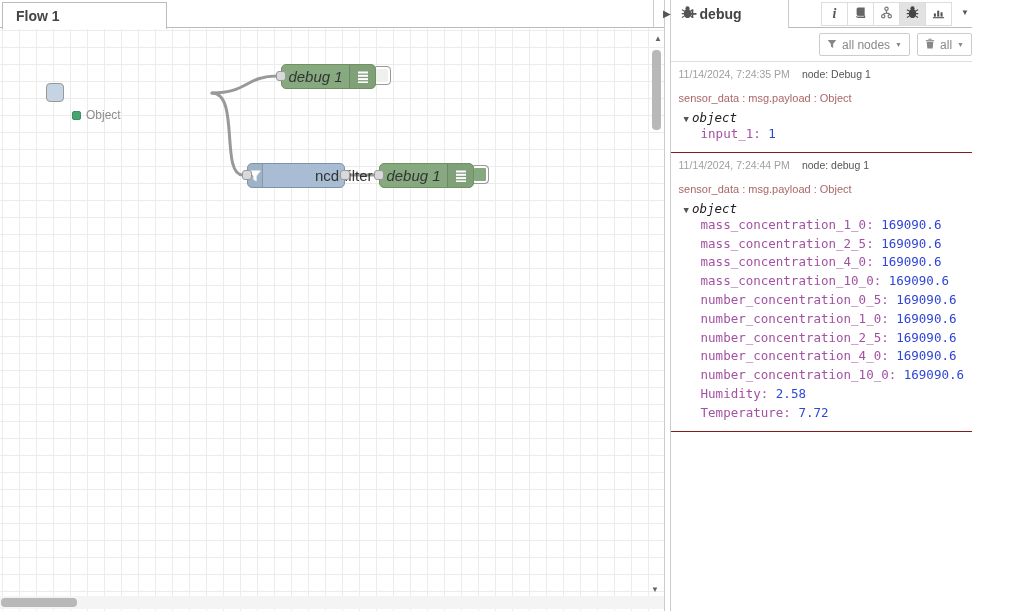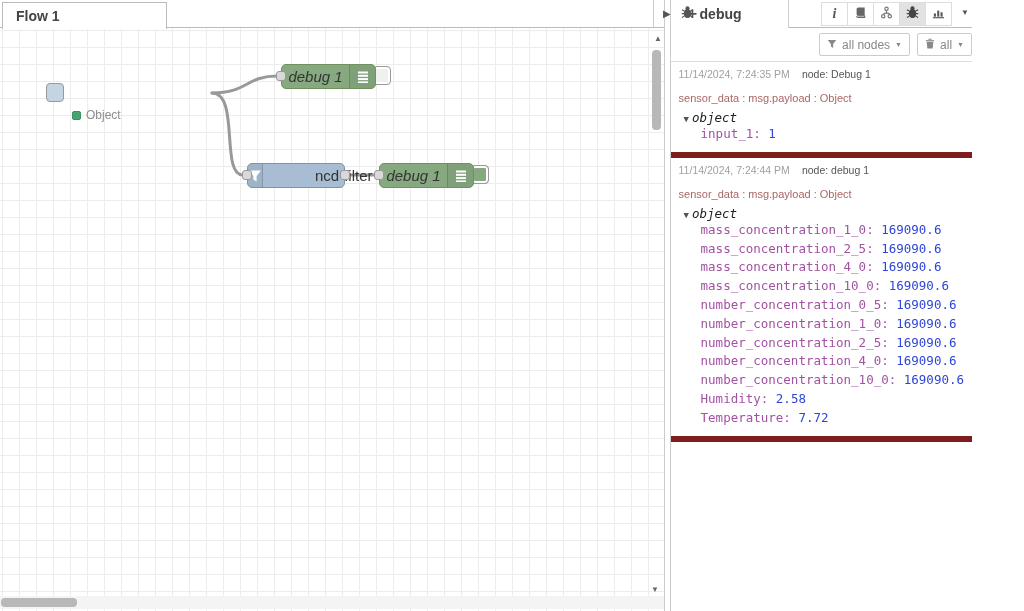--- a/index.html
+++ b/index.html
@@ -72,21 +72,21 @@
   .hd-info { font-family:"Liberation Serif", serif; font-weight:bold; font-style:italic; font-size:14px; color:#555; }
   .sb-chevron { position:absolute; right:3px; top:8px; font-size:8px; color:#555; cursor:pointer; }
 
   .filter-bar { height:34px; border-bottom:1px solid #ddd; display:flex; align-items:center;
                 justify-content:flex-end; gap:7px; }
   .filter-btn { height:23px; border:1px solid #ccc; border-radius:2px; background:#fff; color:#888;
                 font-size:12px; display:flex; align-items:center; padding:0 7px; gap:5px; cursor:pointer; }
   .filter-caret { font-size:7px; color:#888; }
 
   .messages { flex:1; overflow:hidden; background:#fff; }
-  .msg { padding:6px 8px 8px 8px; border-bottom:6px solid #7f1d1d; }
+  .msg { padding:6px 8px 8px 8px; border-bottom:1px solid #7f1d1d; }
   .msg-meta { font-size:10.5px; color:#a0a0a0; }
   .msg-node { color:#555; margin-left:12px; }
   .msg-topic { margin-top:12px; font-size:11px; color:#aa6666; }
   .msg-root { margin-top:6px; font-family:"DejaVu Sans Mono", monospace; font-size:12.5px; color:#222;
               padding-left:5px; cursor:pointer; }
   .msg-caret { font-size:9px; color:#555; font-style:normal; margin-right:3px; }
   .msg-root i { font-style:italic; }
   .entry { font-family:"DejaVu Sans Mono", monospace; font-size:12.5px; line-height:18.8px; padding-left:22px;
            white-space:nowrap; }
   .ekey { color:#a352a3; }

